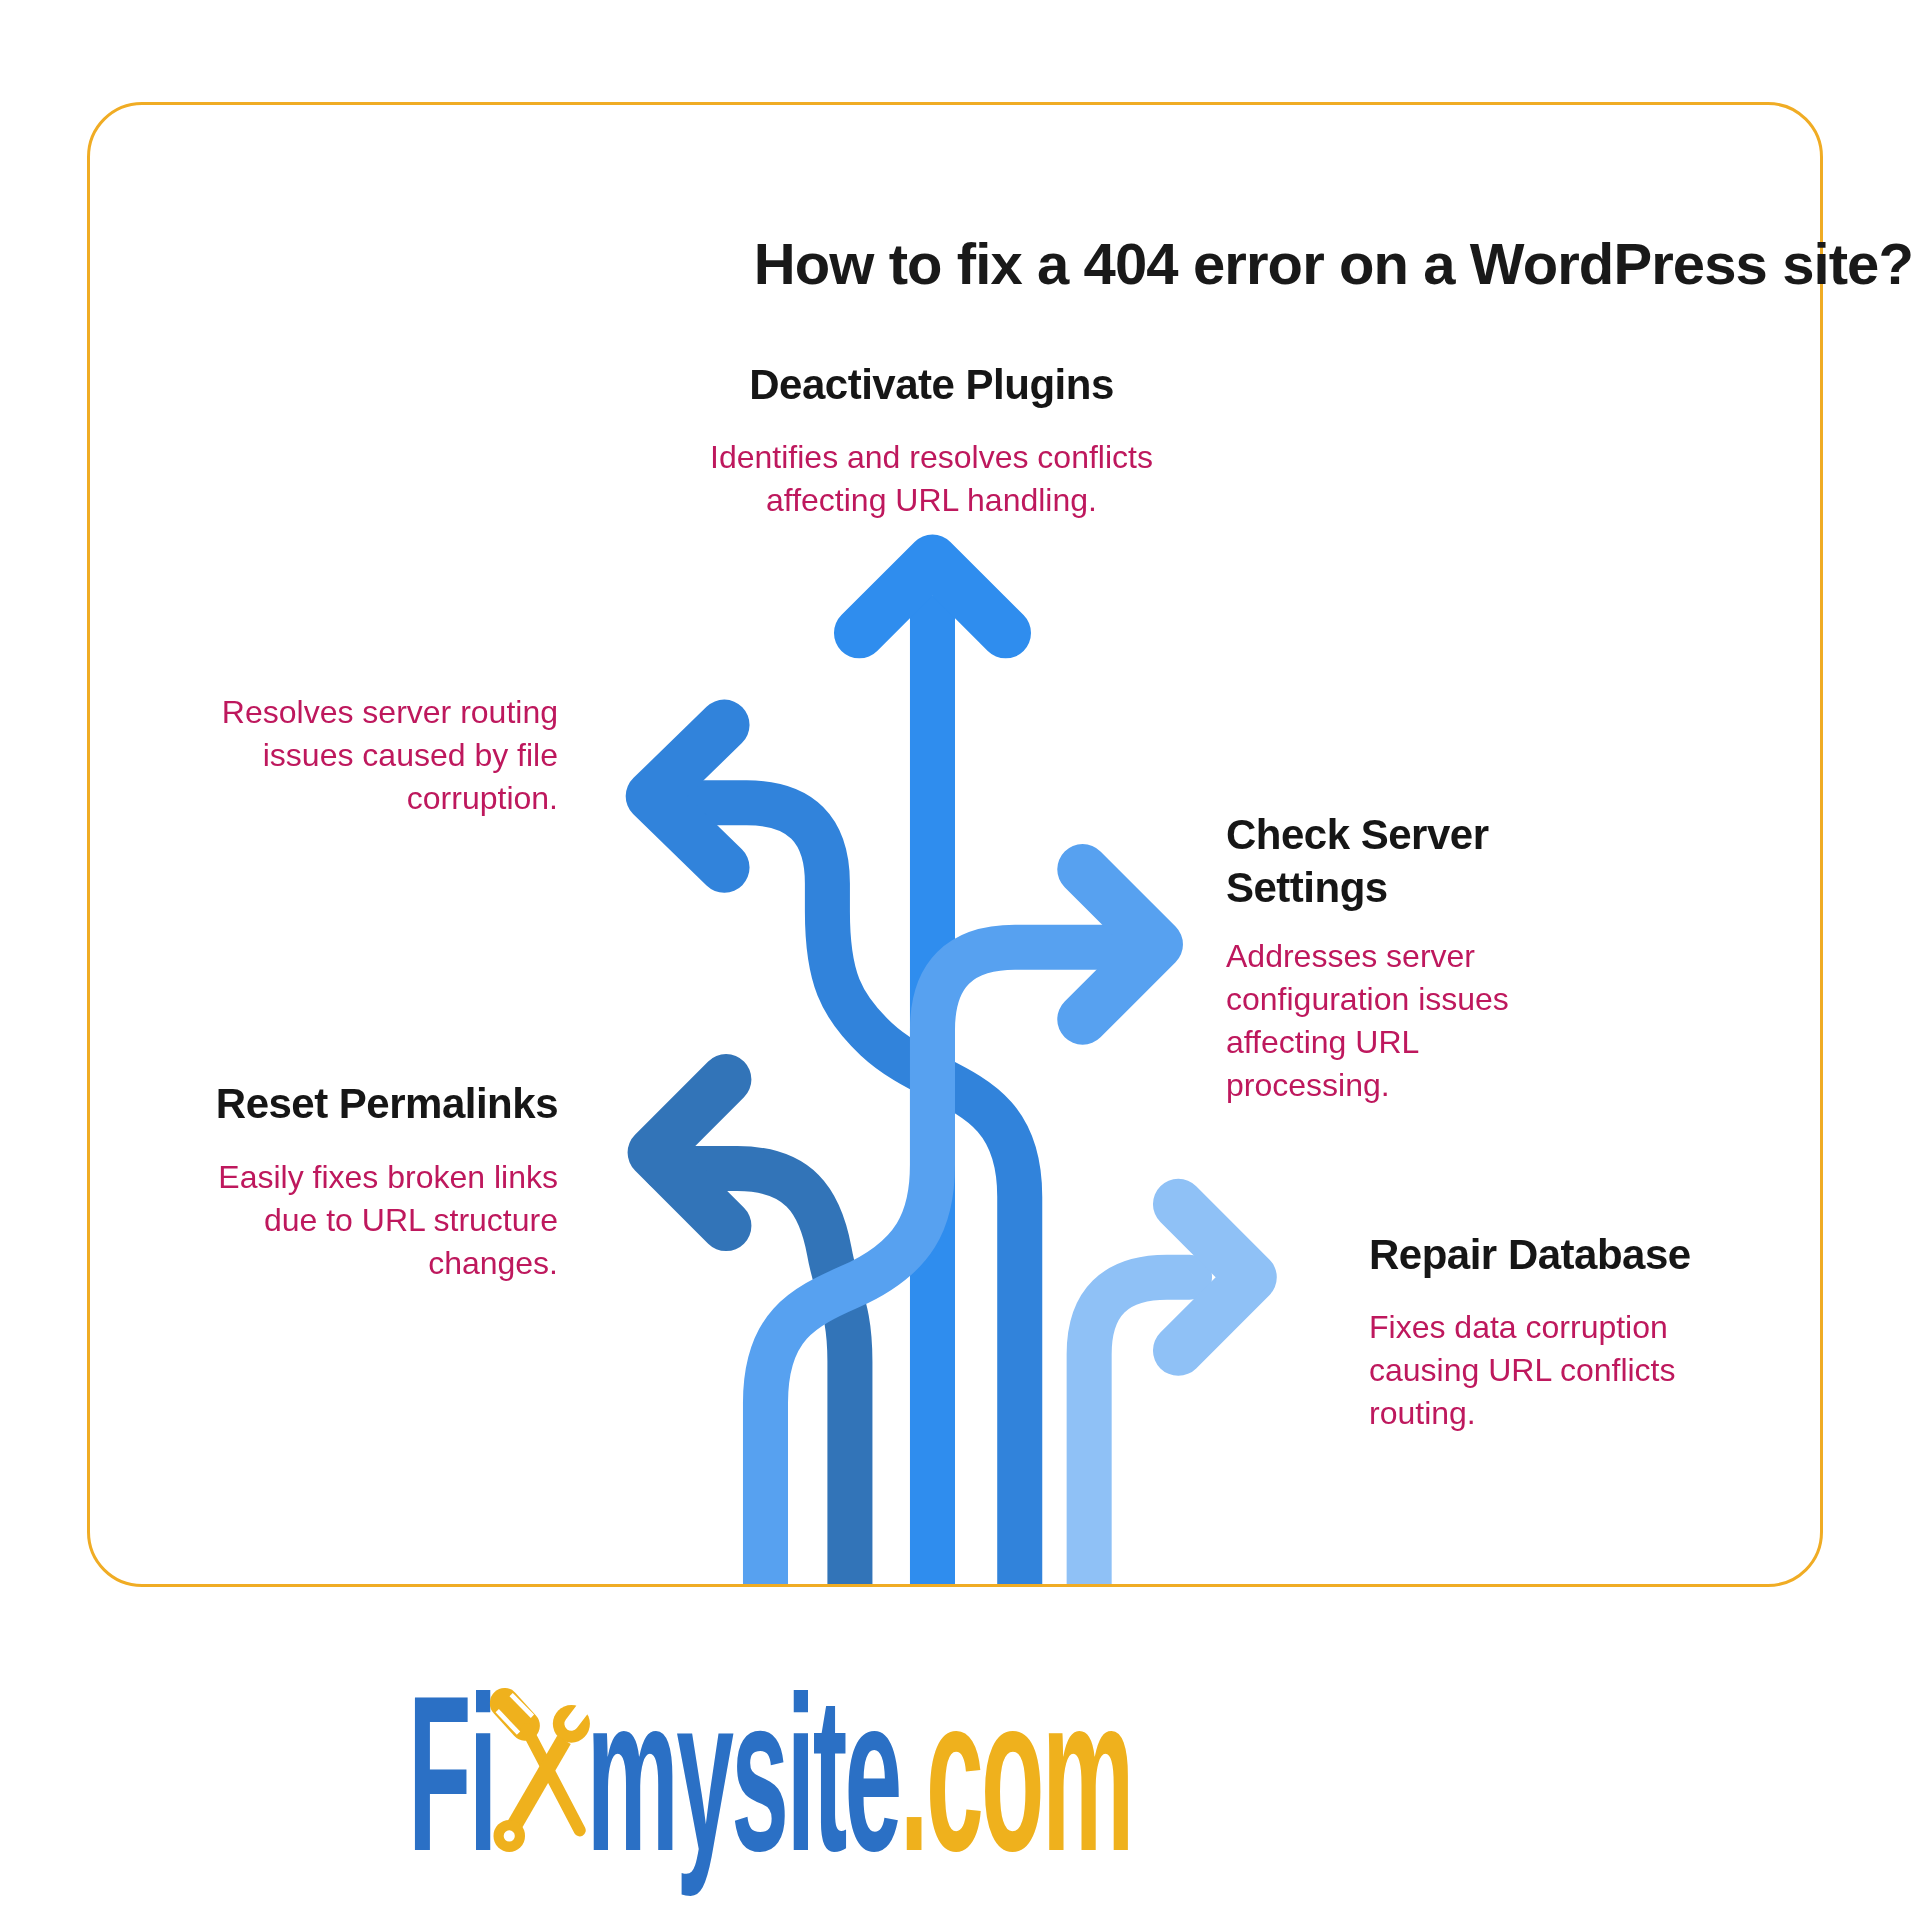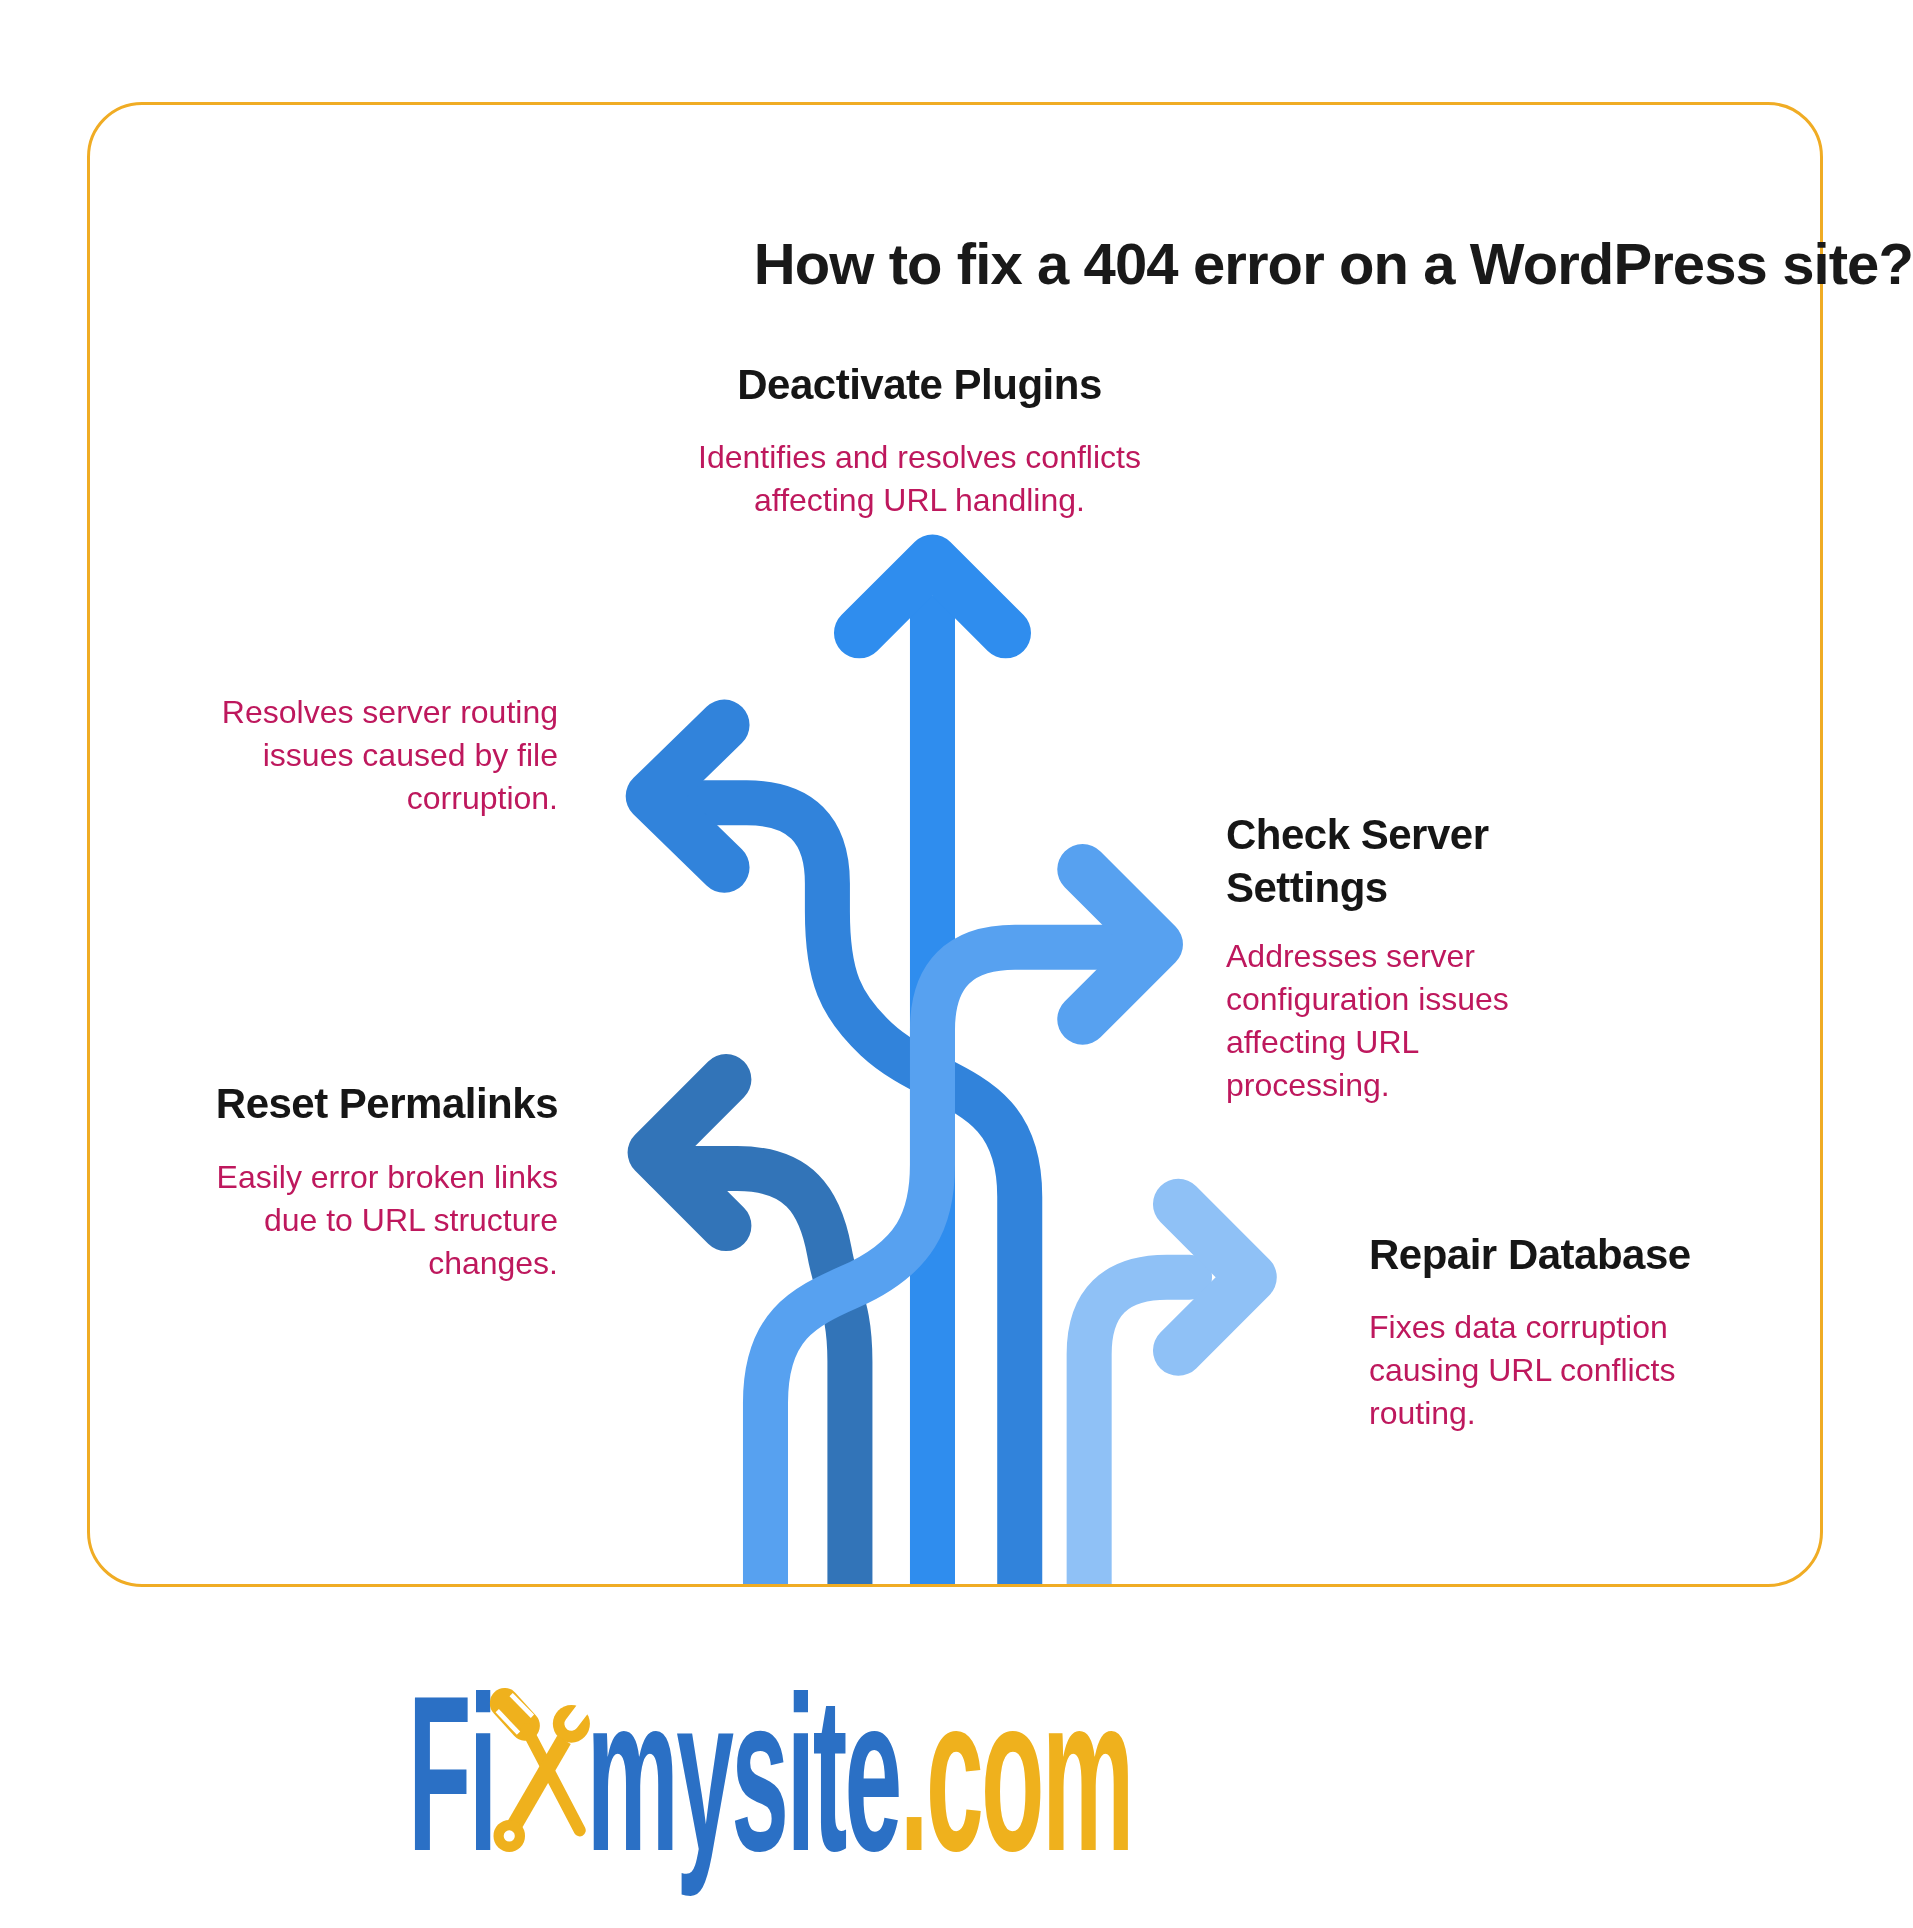--- a/index.html
+++ b/index.html
@@ -20,21 +20,21 @@
   .page-title{
     position:absolute;left:0;top:230px;width:1913px;text-align:right;
     font-size:58px;font-weight:700;letter-spacing:-0.9px;color:#191919;margin:0;
   }
   .step{position:absolute;}
   .step h2{margin:0;font-size:42px;font-weight:600;line-height:53px;letter-spacing:-0.5px;color:#161616;}
   .step .desc{margin-top:21px;font-size:32px;font-weight:400;line-height:43px;color:#be185d;}
   .align-r{text-align:right;}
   .align-c{text-align:center;}
 
-  #b-deactivate{left:496px;top:358px;width:847px;}
+  #b-deactivate{left:508px;top:358px;width:847px;}
   #b-deactivate .desc{margin-top:24.5px;}
   #b-regenerate{left:87px;top:674px;width:471px;}
   #b-regenerate .desc{margin-top:17px;text-align:right;}
   #b-check{left:1226px;top:808px;width:452px;}
   #b-reset{left:87px;top:1077px;width:471px;}
   #b-reset .desc{margin-top:26px;}
   #b-repair{left:1369px;top:1228px;width:452px;}
   #b-repair .desc{margin-top:24.5px;}
 
   .logo-row{position:absolute;left:0;top:1663px;width:1881px;display:flex;justify-content:flex-start;}
@@ -119,21 +119,21 @@
       <div>affecting URL</div>
       <div>processing.</div>
     </div>
   </section>
 
   <section class="step align-r" id="b-reset">
     <h2>
       <div>Reset Permalinks</div>
     </h2>
     <div class="desc">
-      <div>Easily error broken links</div>
+      <div>Easily fixes broken links</div>
       <div>due to URL structure</div>
       <div>changes.</div>
     </div>
   </section>
 
   <section class="step" id="b-repair">
     <h2>
       <div>Repair Database</div>
     </h2>
     <div class="desc">

